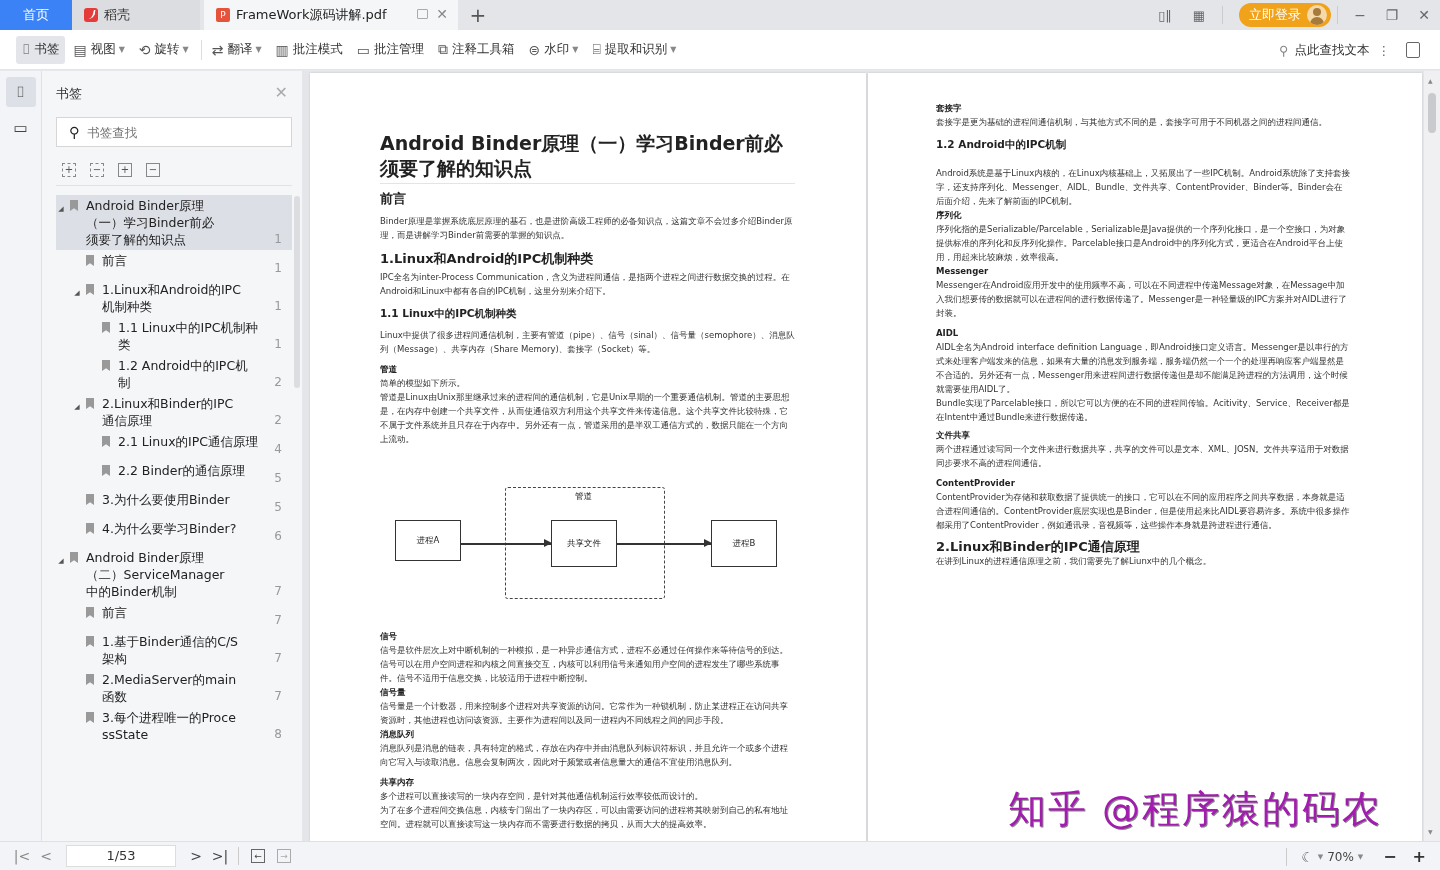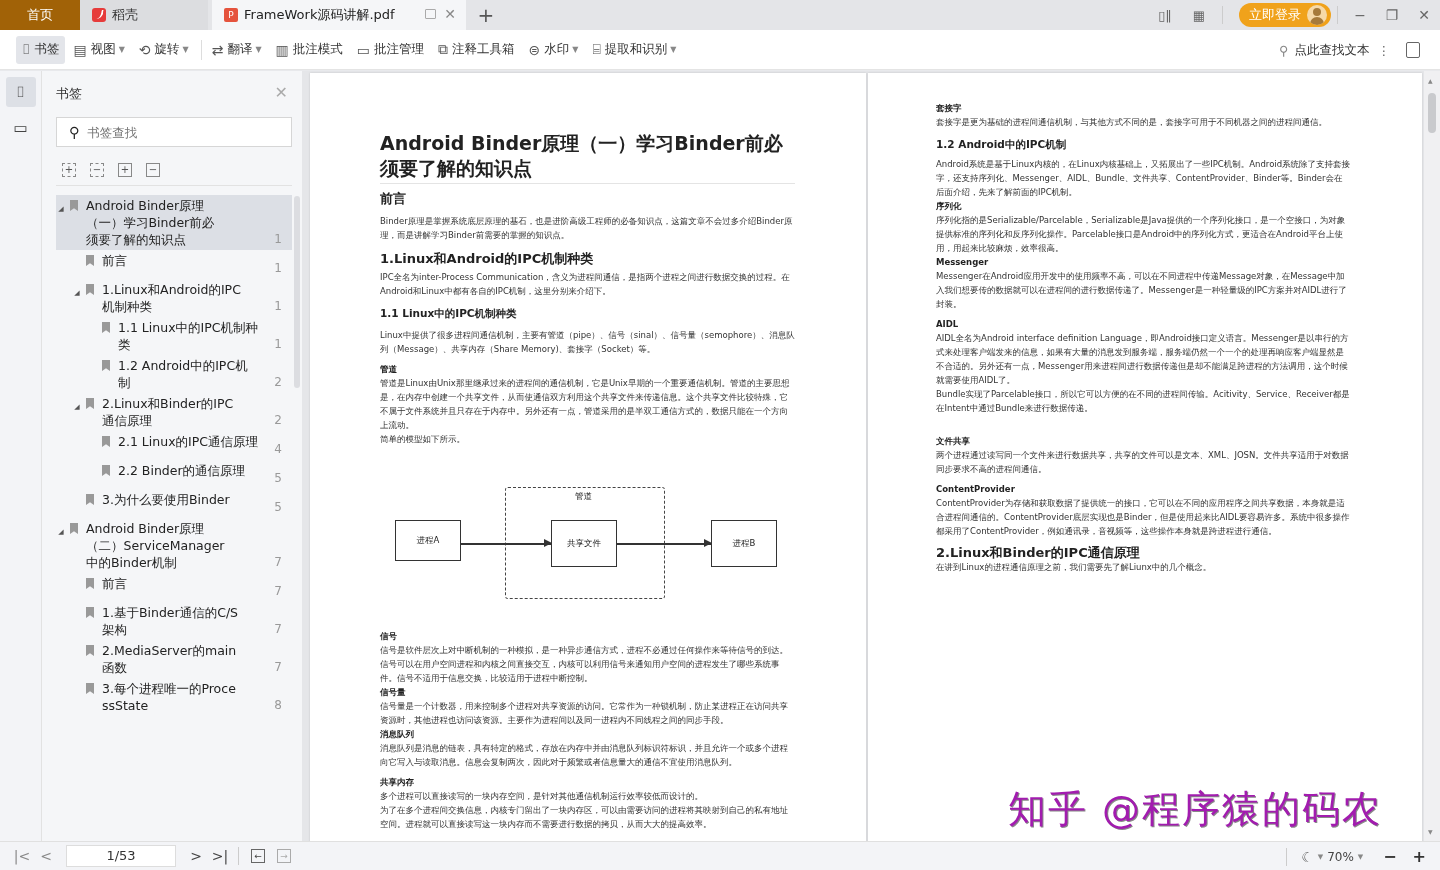--- a/index.html
+++ b/index.html
@@ -1,18 +1,18 @@
 <!DOCTYPE html>
 <html><head>
 <meta charset="utf-8">
 <style>
 *{box-sizing:border-box;margin:0;padding:0}
 body{width:1440px;height:870px;overflow:hidden;font-family:"DejaVu Sans","Liberation Sans",sans-serif;background:#e8e9ec;color:#222;position:relative}
 .tabbar{position:absolute;left:0;top:0;width:1440px;height:30px;background:#e4e5e8;display:flex;align-items:stretch}
-.tab-home{width:80px;background:#a16207;color:#fff;font-size:13px;display:flex;align-items:center;justify-content:center}
+.tab-home{width:72px;background:#3b82f6;color:#fff;font-size:13px;display:flex;align-items:center;justify-content:center}
 .tab{display:flex;align-items:center;font-size:13px;padding-left:12px;position:relative}
 .tab-wps{width:128px;background:#dcdde0;color:#333}
 .tab-wps .logo{width:14px;height:14px;border-radius:3px;background:#e63b3b;margin-right:6px;position:relative}
 .tab-wps .logo:after{content:"";position:absolute;left:4px;top:2px;width:5px;height:9px;border-right:2px solid #fff;border-radius:0 0 6px 0;transform:skew(-10deg)}
 .tab-doc{width:254px;background:#f5f6f8;color:#222;margin-left:4px}
 .tab-doc .pdf{width:14px;height:14px;border-radius:2px;background:#e5533d;margin-right:6px;color:#fff;font-size:9px;text-align:center;line-height:14px}
 .tab-doc .pin{position:absolute;right:30px;top:9px;width:11px;height:10px;border:1px solid #aaa;border-radius:1px}
 .tab-doc .close{position:absolute;right:10px;top:6px;color:#888;font-size:14px}
 .tab-plus{width:40px;display:flex;align-items:center;justify-content:center;font-size:20px;color:#555}
 .win-right{position:absolute;right:0;top:0;height:30px;display:flex;align-items:center}
@@ -236,20 +236,26 @@
         <span class="bm"></span>
         <span class="lbl">2.2 Binder的通信原理</span>
         <span class="pg">5</span>
       </div>
       <div class="node" style="padding-left: 16px; min-height: 29px;">
         <span class="tri"></span>
         <span class="bm"></span>
         <span class="lbl">3.为什么要使用Binder</span>
         <span class="pg">5</span>
       </div>
+      <div class="node" style="padding-left: 16px; min-height: 29px;">
+        <span class="tri"></span>
+        <span class="bm"></span>
+        <span class="lbl">4.为什么要学习Binder?</span>
+        <span class="pg">6</span>
+      </div>
       <div class="node" style="padding-left: 0px; min-height: 29px;">
         <span class="tri">◢</span>
         <span class="bm"></span>
         <span class="lbl">Android Binder原理（二）ServiceManager中的Binder机制</span>
         <span class="pg">7</span>
       </div>
       <div class="node" style="padding-left: 16px; min-height: 29px;">
         <span class="tri"></span>
         <span class="bm"></span>
         <span class="lbl">前言</span>
@@ -282,22 +288,22 @@
     <div class="pc" style="top:58px">
       <div class="h1">Android Binder原理（一）学习Binder前必须要了解的知识点</div>
       <div style="height:1px;background:#e4e4e4;margin:2px 0 8px"></div>
       <div class="h2">前言</div>
       <div class="para" style="margin-top:8px">Binder原理是掌握系统底层原理的基石，也是进阶高级工程师的必备知识点，这篇文章不会过多介绍Binder原理，而是讲解学习Binder前需要的掌握的知识点。</div>
       <div class="h2" style="margin-top:10px">1.Linux和Android的IPC机制种类</div>
       <div class="para" style="margin-top:4px">IPC全名为inter-Process Communication，含义为进程间通信，是指两个进程之间进行数据交换的过程。在Android和Linux中都有各自的IPC机制，这里分别来介绍下。</div>
       <div class="h3" style="margin-top:8px">1.1 Linux中的IPC机制种类</div>
       <div class="para" style="margin-top:8px">Linux中提供了很多进程间通信机制，主要有管道（pipe）、信号（sinal）、信号量（semophore）、消息队列（Message）、共享内存（Share Memory)、套接字（Socket）等。</div>
       <div class="h4" style="margin-top:6px">管道</div>
+      <div class="para">简单的模型如下所示。</div>
       <div class="para">管道是Linux由Unix那里继承过来的进程间的通信机制，它是Unix早期的一个重要通信机制。管道的主要思想是，在内存中创建一个共享文件，从而使通信双方利用这个共享文件来传递信息。这个共享文件比较特殊，它不属于文件系统并且只存在于内存中。另外还有一点，管道采用的是半双工通信方式的，数据只能在一个方向上流动。</div>
-      <div class="para">简单的模型如下所示。</div>
     </div>
     <div class="diagram">
       <div class="dash" style="left:110px;top:0;width:160px;height:112px"></div>
       <div style="position:absolute;left:180px;top:4px;font-size:8.5px">管道</div>
       <div class="box" style="left:0;top:33px;width:66px;height:41px">进程A</div>
       <div class="arrow" style="left:66px;top:56px;width:90px"></div>
       <div class="box" style="left:156px;top:33px;width:66px;height:47px">共享文件</div>
       <div class="arrow" style="left:222px;top:56px;width:94px"></div>
       <div class="box" style="left:316px;top:33px;width:66px;height:47px">进程B</div>
     </div>
@@ -312,29 +318,29 @@
       <div class="para">多个进程可以直接读写的一块内存空间，是针对其他通信机制运行效率较低而设计的。</div>
       <div class="para">为了在多个进程间交换信息，内核专门留出了一块内存区，可以由需要访问的进程将其映射到自己的私有地址空间。进程就可以直接读写这一块内存而不需要进行数据的拷贝，从而大大的提高效率。</div>
     </div>
   </div>
 
   <div class="page p2">
     <div class="pc" style="top:28px;left:68px">
       <div class="h4">套接字</div>
       <div class="para">套接字是更为基础的进程间通信机制，与其他方式不同的是，套接字可用于不同机器之间的进程间通信。</div>
       <div class="h3" style="margin-top:8px">1.2 Android中的IPC机制</div>
-      <div class="para" style="margin-top:6px">Android系统是基于Linux内核的，在Linux内核基础上，又拓展出了一些IPC机制。Android系统除了支持套接字，还支持序列化、Messenger、AIDL、Bundle、文件共享、ContentProvider、Binder等。Binder会在后面介绍，先来了解前面的IPC机制。</div>
+      <div class="para" style="margin-top:15px">Android系统是基于Linux内核的，在Linux内核基础上，又拓展出了一些IPC机制。Android系统除了支持套接字，还支持序列化、Messenger、AIDL、Bundle、文件共享、ContentProvider、Binder等。Binder会在后面介绍，先来了解前面的IPC机制。</div>
       <div class="h4">序列化</div>
       <div class="para">序列化指的是Serializable/Parcelable，Serializable是Java提供的一个序列化接口，是一个空接口，为对象提供标准的序列化和反序列化操作。Parcelable接口是Android中的序列化方式，更适合在Android平台上使用，用起来比较麻烦，效率很高。</div>
       <div class="h4">Messenger</div>
       <div class="para">Messenger在Android应用开发中的使用频率不高，可以在不同进程中传递Message对象，在Message中加入我们想要传的数据就可以在进程间的进行数据传递了。Messenger是一种轻量级的IPC方案并对AIDL进行了封装。</div>
       <div class="h4" style="margin-top:6px">AIDL</div>
       <div class="para">AIDL全名为Android interface definition Language，即Android接口定义语言。Messenger是以串行的方式来处理客户端发来的信息，如果有大量的消息发到服务端，服务端仍然一个一个的处理再响应客户端显然是不合适的。另外还有一点，Messenger用来进程间进行数据传递但是却不能满足跨进程的方法调用，这个时候就需要使用AIDL了。</div>
       <div class="para">Bundle实现了Parcelable接口，所以它可以方便的在不同的进程间传输。Acitivity、Service、Receiver都是在Intent中通过Bundle来进行数据传递。</div>
-      <div class="h4" style="margin-top:19px">文件共享</div>
+      <div class="h4" style="margin-top:4px">文件共享</div>
       <div class="para">两个进程通过读写同一个文件来进行数据共享，共享的文件可以是文本、XML、JOSN。文件共享适用于对数据同步要求不高的进程间通信。</div>
       <div class="h4" style="margin-top:6px">ContentProvider</div>
       <div class="para">ContentProvider为存储和获取数据了提供统一的接口，它可以在不同的应用程序之间共享数据，本身就是适合进程间通信的。ContentProvider底层实现也是Binder，但是使用起来比AIDL要容易许多。系统中很多操作都采用了ContentProvider，例如通讯录，音视频等，这些操作本身就是跨进程进行通信。</div>
       <div class="h2" style="margin-top:8px">2.Linux和Binder的IPC通信原理</div>
       <div class="para" style="margin-top:0">在讲到Linux的进程通信原理之前，我们需要先了解Liunx中的几个概念。</div>
     </div>
   </div>
 
   <div class="vscroll">
     <span class="up">▲</span>

